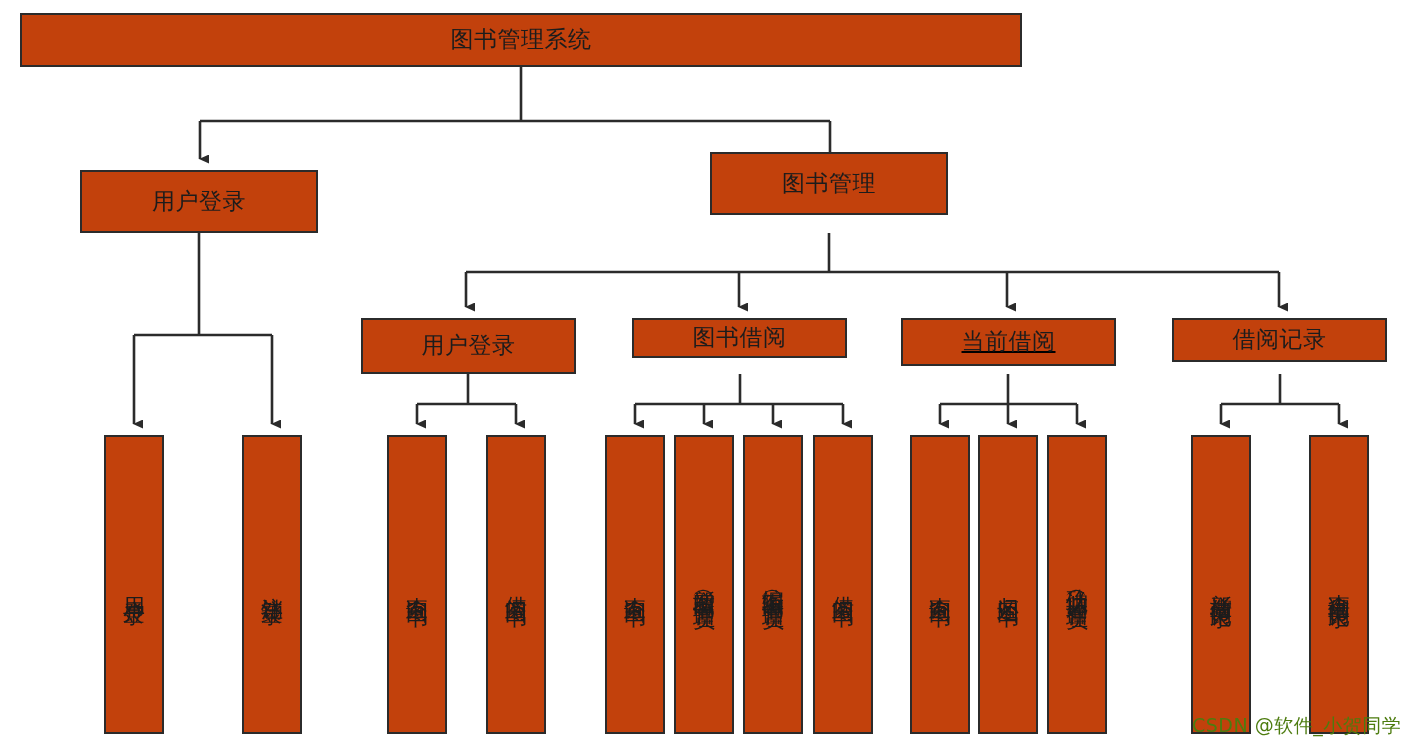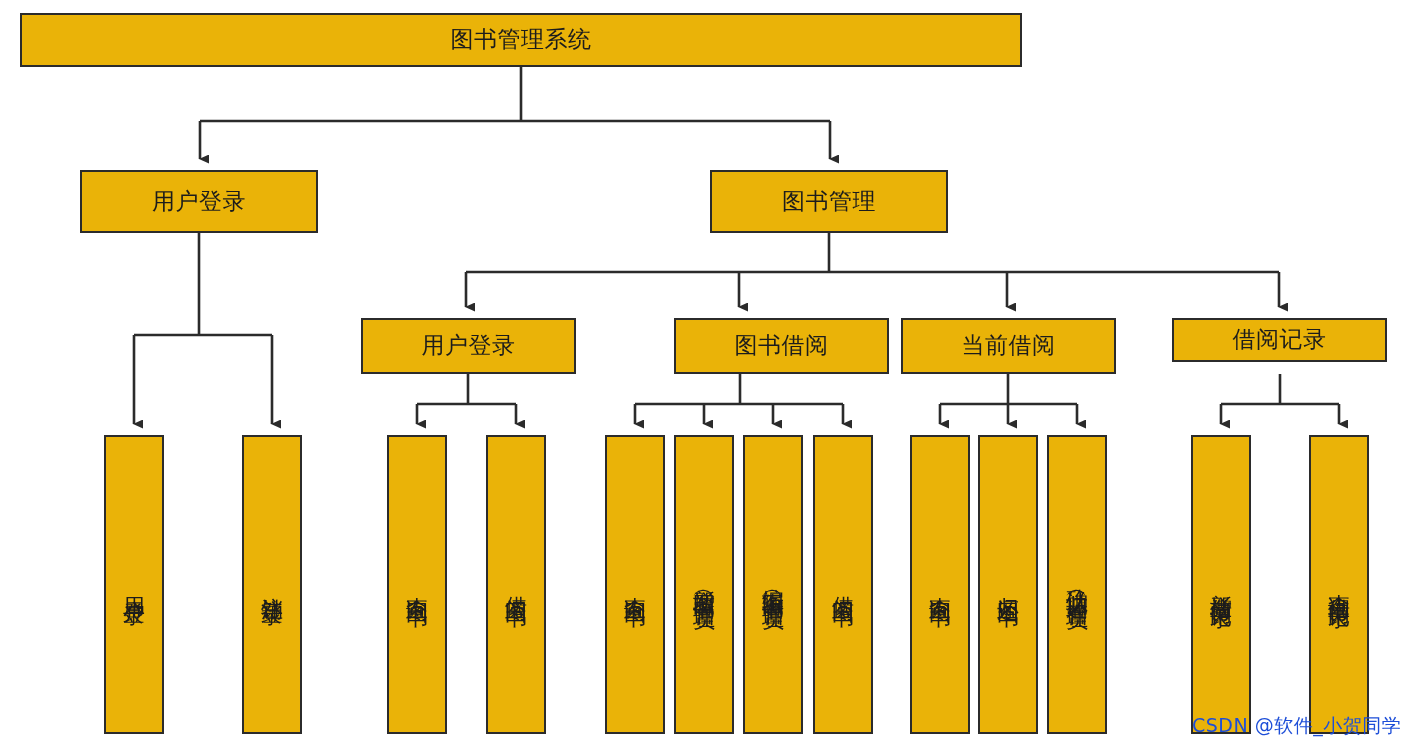--- a/index.html
+++ b/index.html
@@ -17,21 +17,21 @@
   #diagram-root {
     position: absolute;
     top: 0;
     left: 0;
     width: 1405px;
     height: 747px;
   }
   .node-box {
     position: absolute;
     box-sizing: border-box;
-    background: #eab308;
+    background: #c2410c;
     border: 2px solid #2b2b2b;
     display: flex;
     align-items: center;
     justify-content: center;
     overflow: hidden;
   }
   .node-label-h {
     font-size: 23px;
     color: #1c1c1c;
     line-height: 1.1;
@@ -58,21 +58,21 @@
     left: 0;
     width: 1405px;
     height: 747px;
     pointer-events: none;
   }
   #watermark {
     position: absolute;
     left: 1192px;
     top: 713px;
     font-size: 19px;
-    color: #1d4ed8;
+    color: #4d7c0f;
     white-space: nowrap;
     letter-spacing: 0.5px;
   }
 </style>
 </head>
 <body>
 
 <div id="diagram-root">
 
   <svg id="connectors" viewBox="0 0 1405 747" width="1405" height="747" xmlns="http://www.w3.org/2000/svg">
@@ -125,31 +125,31 @@
     </g>
   </svg>
 
   <div class="node-box" style="left:20px; top:13px; width:1002px; height:54px;">
     <span class="node-label-h">图书管理系统</span>
   </div>
 
   <div class="node-box" style="left:80px; top:170px; width:238px; height:63px;">
     <span class="node-label-h">用户登录</span>
   </div>
-  <div class="node-box" style="left:710px; top:170px; width:238px; height:63px;">
+  <div class="node-box" style="left:710px; top:152px; width:238px; height:63px;">
     <span class="node-label-h">图书管理</span>
   </div>
 
   <div class="node-box" style="left:361px; top:318px; width:215px; height:56px;">
     <span class="node-label-h">用户登录</span>
   </div>
-  <div class="node-box" style="left:632px; top:318px; width:215px; height:56px;margin-left:42px;">
+  <div class="node-box" style="left:632px; top:318px; width:215px; height:40px;">
     <span class="node-label-h">图书借阅</span>
   </div>
-  <div class="node-box" style="left:901px; top:318px; width:215px; height:56px;">
+  <div class="node-box" style="left:901px; top:318px; width:215px; height:48px;text-decoration:underline;">
     <span class="node-label-h">当前借阅</span>
   </div>
   <div class="node-box" style="left:1172px; top:318px; width:215px; height:44px;">
     <span class="node-label-h">借阅记录</span>
   </div>
 
   <div class="node-box leaf-box" style="left:104px; top:435px; width:60px; height:299px;">
     <span class="node-label-v">用户登录</span>
   </div>
   <div class="node-box leaf-box" style="left:242px; top:435px; width:60px; height:299px;">

